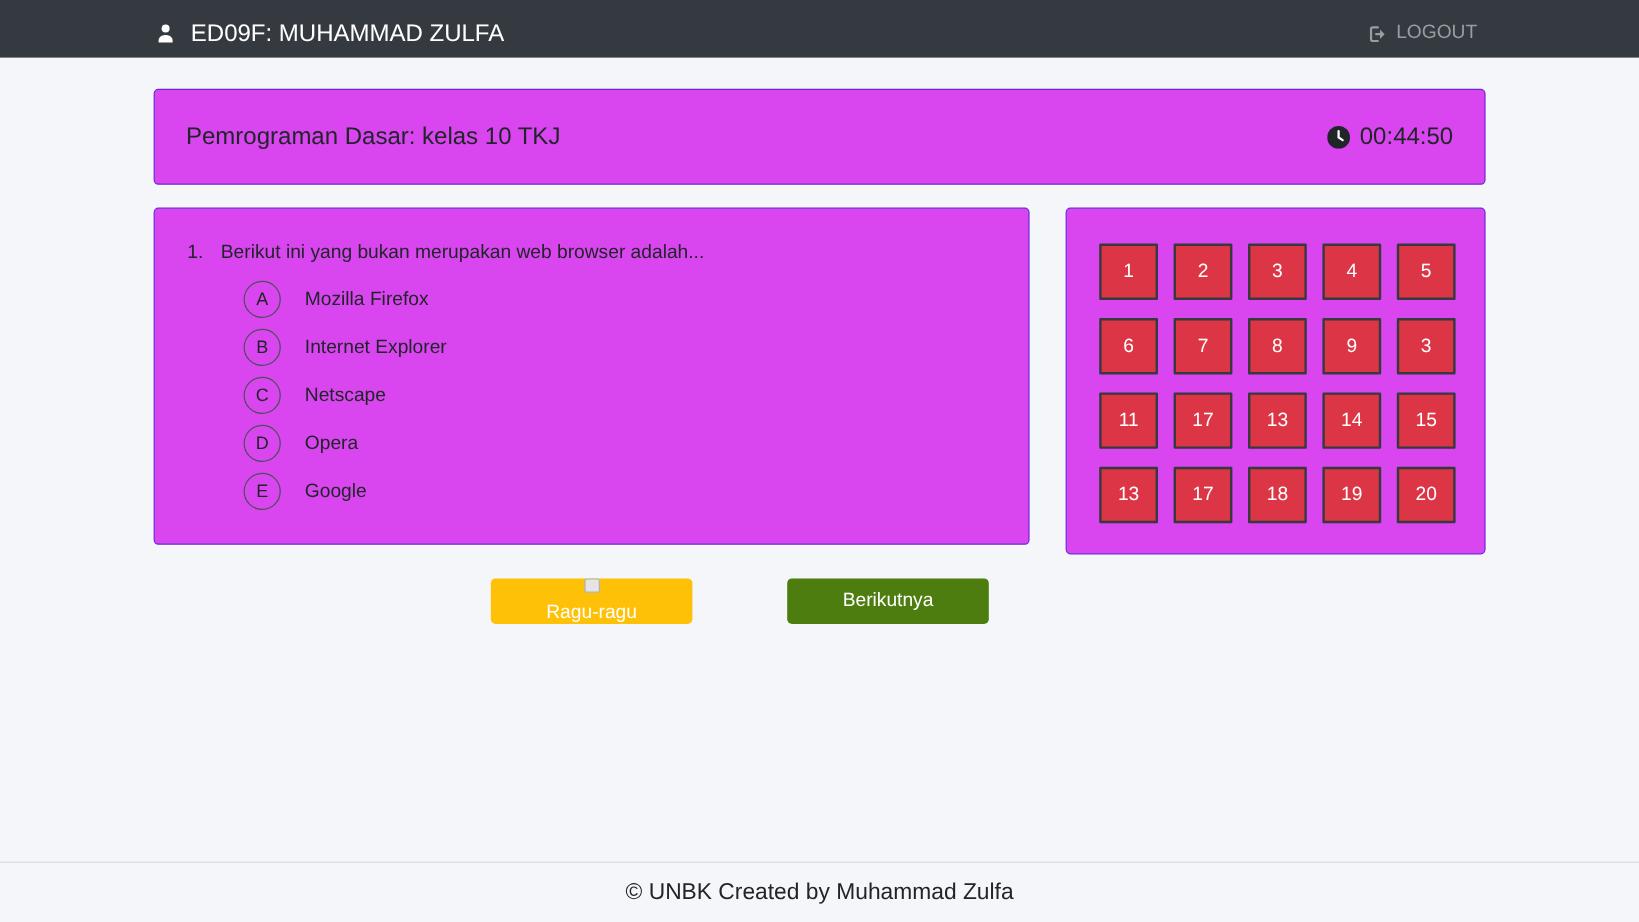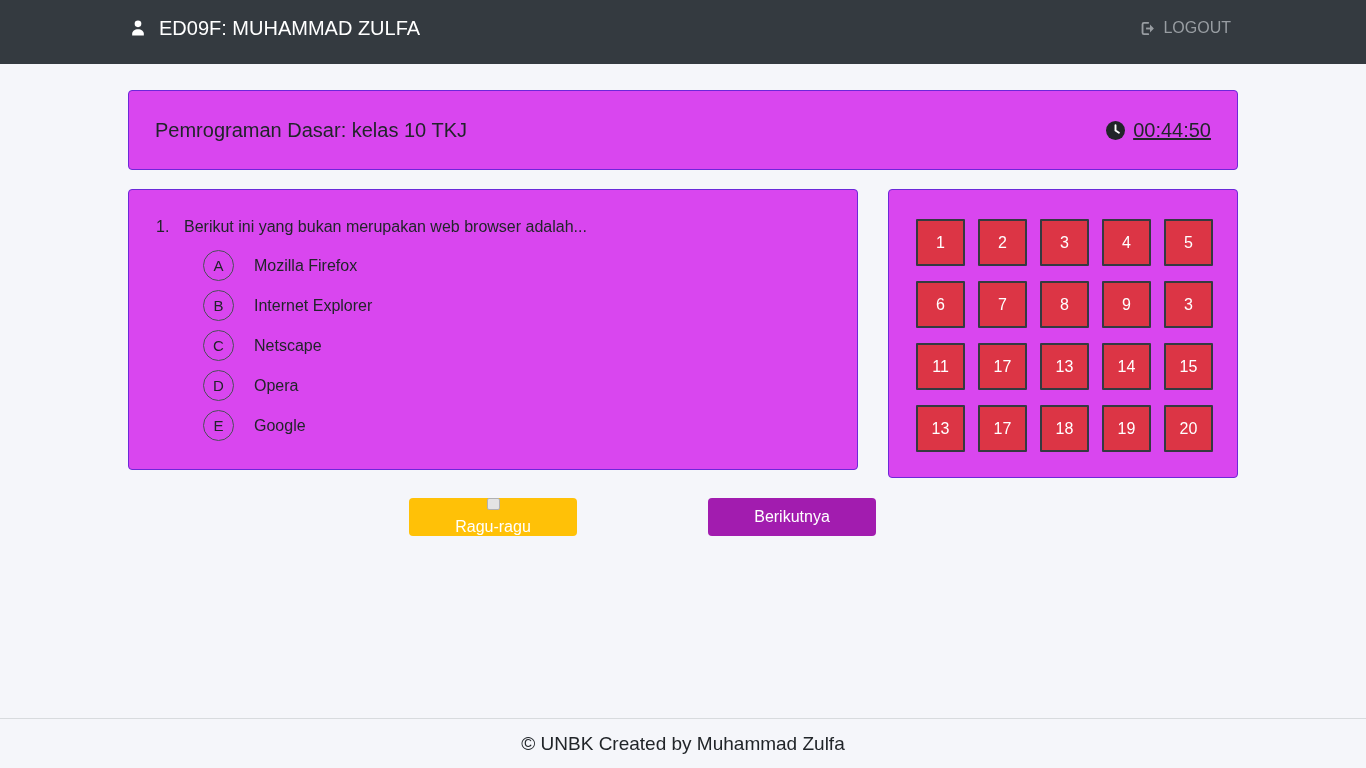--- a/index.html
+++ b/index.html
@@ -11,21 +11,21 @@
     font-family: "Liberation Sans", "DejaVu Sans", sans-serif;
     color: #212529;
     display: flex;
     flex-direction: column;
     overflow: hidden;
   }
   .container { width: 1110px; margin: 0 auto; }
 
   
   .navbar {
-    height: 64px;
+    height: 48px;
     background: #343a40;
     flex: 0 0 auto;
   }
   .navbar-inner {
     height: 56px;
     display: flex;
     align-items: center;
     justify-content: space-between;
   }
   .brand {
@@ -63,21 +63,20 @@
     padding: 0 26px;
     margin-bottom: 19px;
   }
   .exam-title { font-size: 20px; font-weight: 400; color: #212529; }
   .timer {
     display: flex;
     align-items: center;
     gap: 8px;
     font-size: 20px;
     color: #212529;
-    text-decoration: underline;
   }
 
   .content-row { display: flex; gap: 30px; align-items: flex-start; }
 
   
   .question-card {
     width: 730px;
     min-height: 281px;
     padding: 26px 27px 28px 27px;
   }
@@ -147,21 +146,21 @@
     font-family: inherit;
     color: #ffffff;
     display: flex;
     align-items: center;
     justify-content: center;
     gap: 8px;
     cursor: pointer;
     flex-direction: column;
   }
   .btn-ragu { left: 281px; background: #ffc107; }
-  .btn-next { left: 580px; background: #a21caf; }
+  .btn-next { left: 528px; background: #4d7c0f; }
   .checkbox-box {
     width: 13px;
     height: 13px;
     background: #e4e4e4;
     border: 1px solid #b1b1b1;
     border-radius: 2px;
     display: inline-block;
   }
 
   

